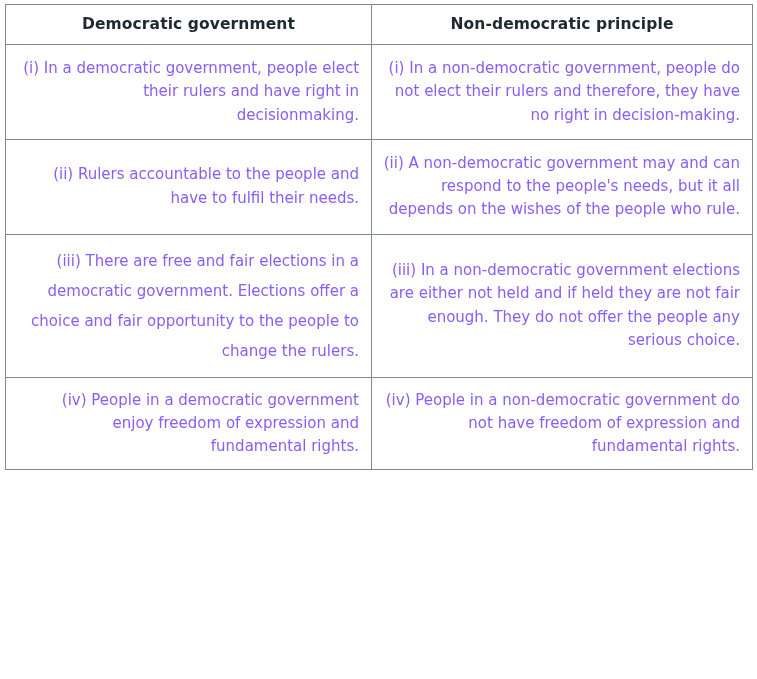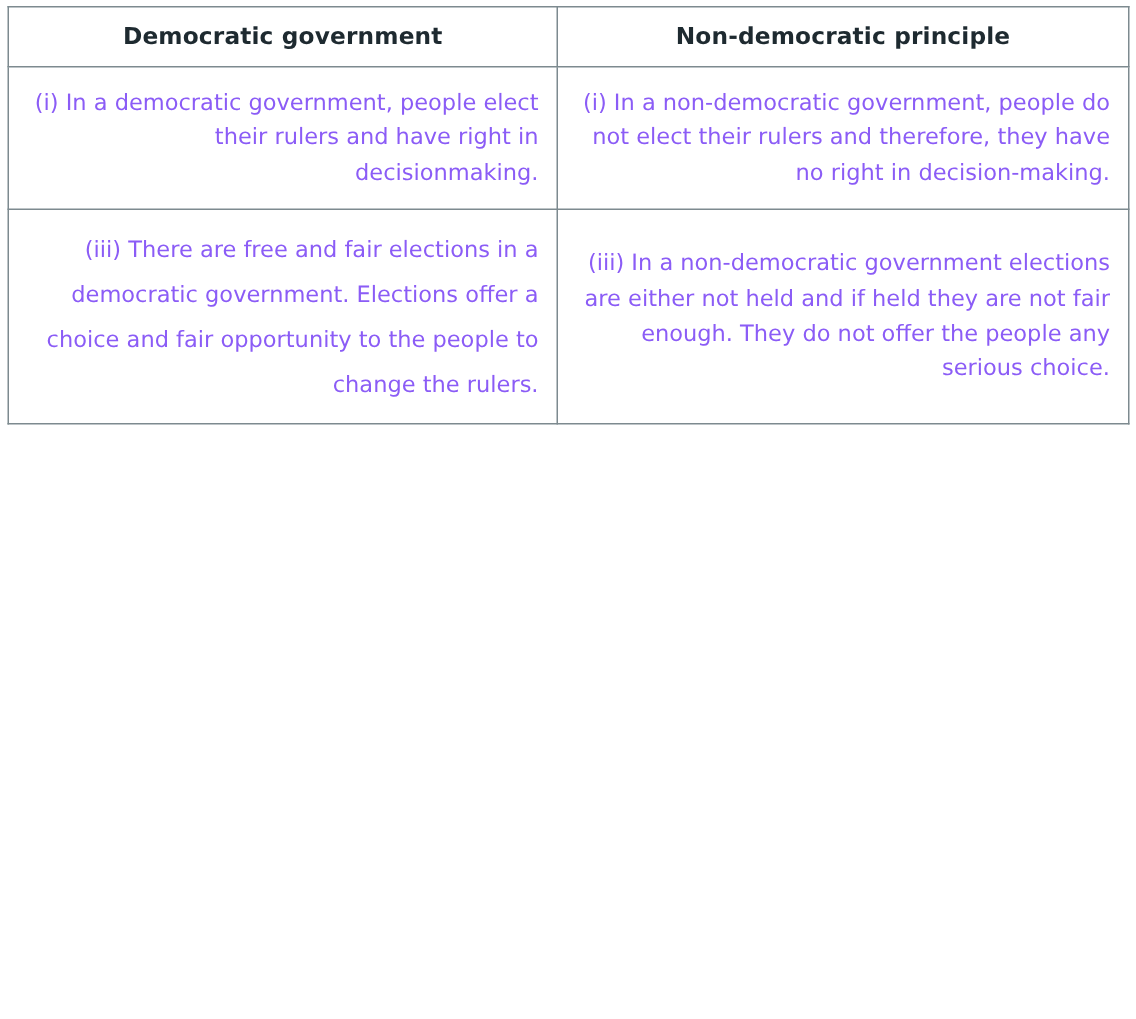--- a/index.html
+++ b/index.html
@@ -68,19 +68,27 @@
       <tr>
         <th>Democratic government</th>
         <th>Non-democratic principle</th>
       </tr>
     </thead>
     <tbody>
       <tr class="row-1">
         <td class="cell-left">(i) In a democratic government, people elect their rulers and have right in decisionmaking.</td>
         <td class="cell-right">(i) In a non-democratic government, people do not elect their rulers and therefore, they have no right in decision-making.</td>
       </tr>
+      <tr class="row-2">
+        <td class="cell-left">(ii) Rulers accountable to the people and have to fulfil their needs.</td>
+        <td class="cell-right">(ii) A non-democratic government may and can respond to the people's needs, but it all depends on the wishes of the people who rule.</td>
+      </tr>
       <tr class="row-3">
         <td class="cell-left">(iii) There are free and fair elections in a democratic government. Elections offer a choice and fair opportunity to the people to change the rulers.</td>
         <td class="cell-right">(iii) In a non-democratic government elections are either not held and if held they are not fair enough. They do not offer the people any serious choice.</td>
+      </tr>
+      <tr class="row-4">
+        <td class="cell-left">(iv) People in a democratic government enjoy freedom of expression and fundamental rights.</td>
+        <td class="cell-right">(iv) People in a non-democratic government do not have freedom of expression and fundamental rights.</td>
       </tr>
     </tbody>
   </table>
 </div>
 
 </body></html>

